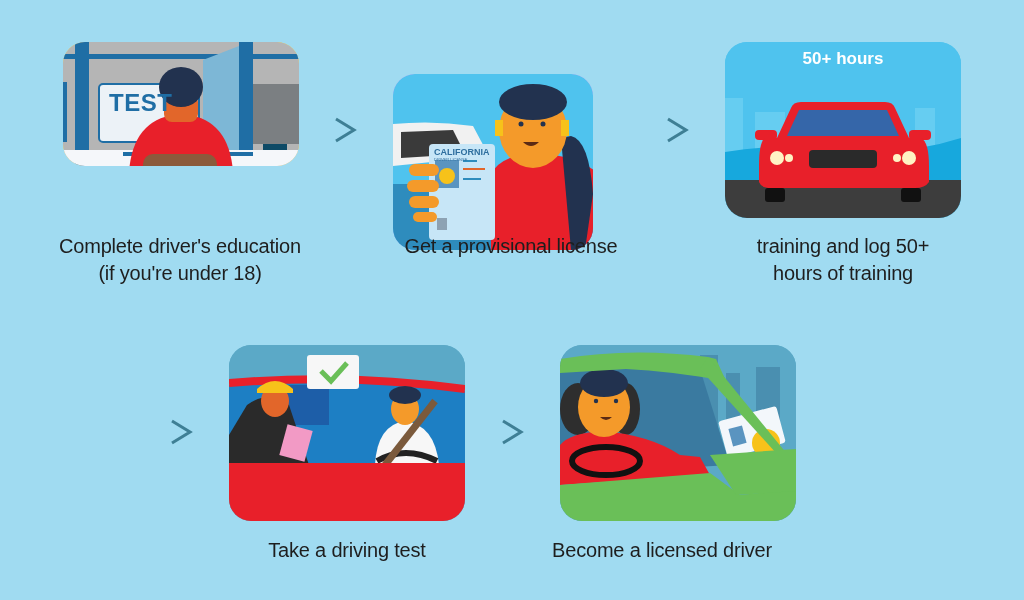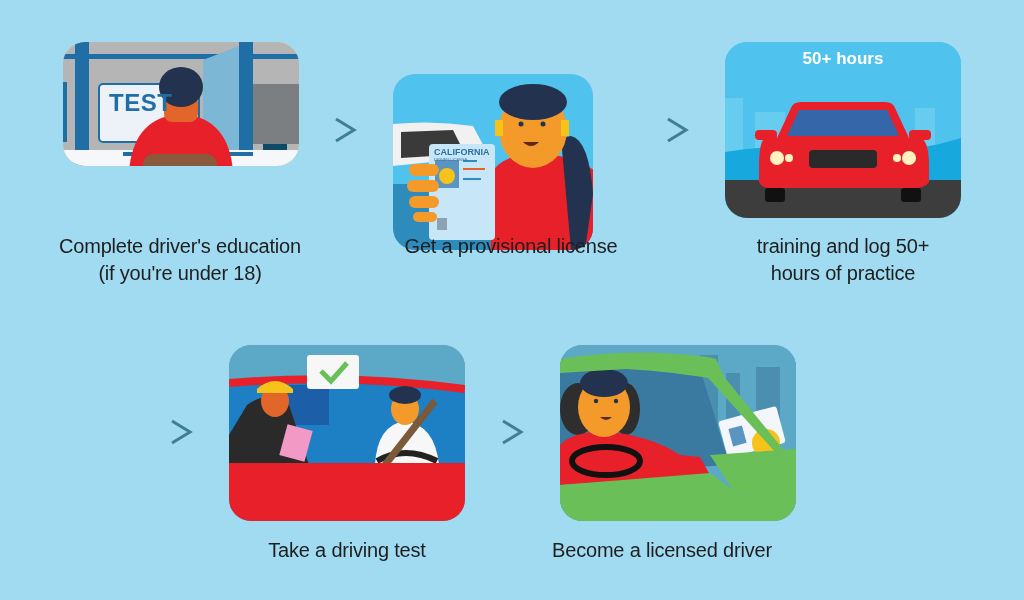--- a/index.html
+++ b/index.html
@@ -118,21 +118,21 @@
     <rect x="40" y="146" width="20" height="14" rx="3" fill="#111"></rect>
     <rect x="176" y="146" width="20" height="14" rx="3" fill="#111"></rect>
   </svg>
   <div class="abs" style="left:0;top:6px;width:236px;text-align:center;color:#ffffff;font-size:17px;line-height:22px;font-weight:bold;">
     <div>50+ hours</div>
   </div>
 </div>
 
 <div class="caption" style="left:683px;top:233px;width:320px;">
   <div>training and log 50+</div>
-  <div>hours of practice</div>
+  <div>hours of training</div>
 </div>
 
 <div class="arrow" style="left:166px;top:417px;">
   <svg viewBox="0 0 30 30">
       <polyline points="6,4 24,15 6,26" fill="none" stroke="#3e7f95" stroke-width="3"></polyline>
     </svg>
 </div>
 
 <div class="card" style="left:229px;top:345px;width:236px;height:176px;background:#5ba9c7;">
   <svg width="236" height="176" viewBox="0 0 236 176">

